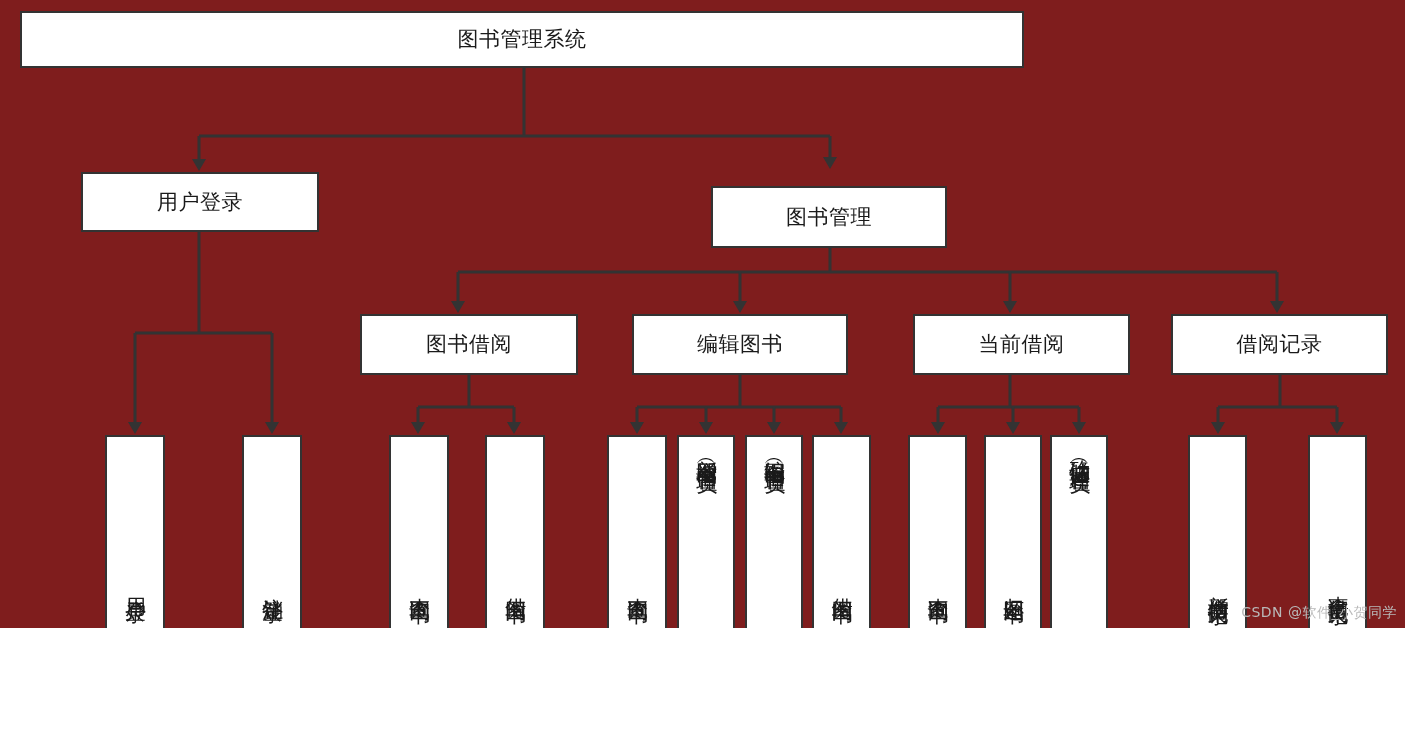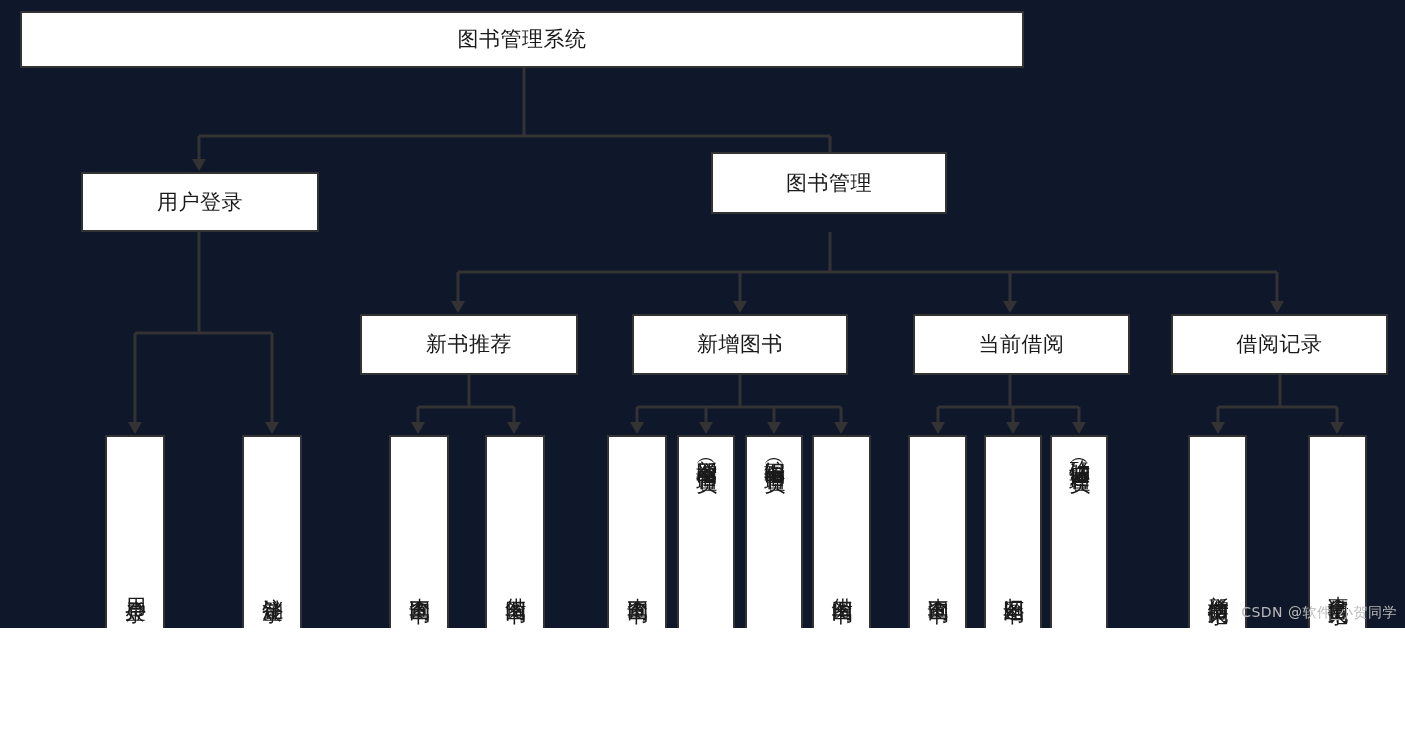--- a/index.html
+++ b/index.html
@@ -7,21 +7,21 @@
     padding: 0;
     background: #ffffff;
   }
   body {
     font-family: "DejaVu Sans", "Liberation Sans", sans-serif;
   }
   #canvas {
     position: relative;
     width: 1405px;
     height: 628px;
-    background: #0f172a;
+    background: #7f1d1d;
     overflow: hidden;
     text-decoration: underline;
   }
   #diagram-svg {
     position: absolute;
     left: 0;
     top: 0;
     width: 1405px;
     height: 747px;
   }
@@ -131,29 +131,29 @@
     </g>
   </svg>
 
   <div class="node" style="left:20px; top:11px; width:1004px; height:57px;">
     <span class="node-label">图书管理系统</span>
   </div>
 
   <div class="node" style="left:81px; top:172px; width:238px; height:60px;">
     <span class="node-label">用户登录</span>
   </div>
-  <div class="node" style="left:711px; top:152px; width:236px; height:62px;">
+  <div class="node" style="left:711px; top:186px; width:236px; height:62px;">
     <span class="node-label">图书管理</span>
   </div>
 
   <div class="node" style="left:360px; top:314px; width:218px; height:61px;">
-    <span class="node-label">新书推荐</span>
+    <span class="node-label">图书借阅</span>
   </div>
   <div class="node" style="left:632px; top:314px; width:216px; height:61px;">
-    <span class="node-label">新增图书</span>
+    <span class="node-label">编辑图书</span>
   </div>
   <div class="node" style="left:901px; top:314px; width:217px; height:61px;margin-left:12px;">
     <span class="node-label">当前借阅</span>
   </div>
   <div class="node" style="left:1171px; top:314px; width:217px; height:61px;">
     <span class="node-label">借阅记录</span>
   </div>
 
   <div class="node leaf center" style="left:105px; top:435px; width:60px; height:299px;">
     <span class="node-label">用户登录</span>

